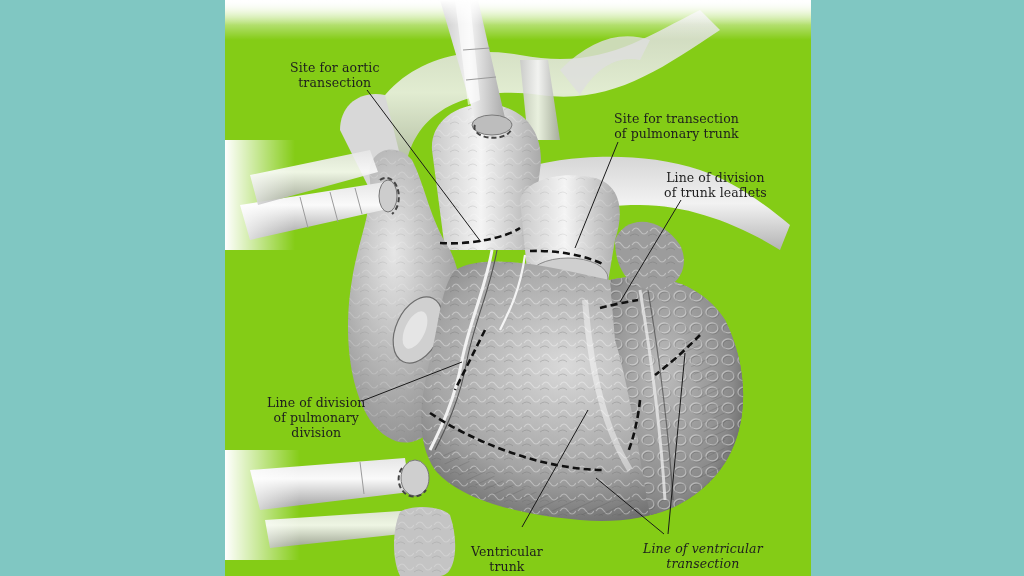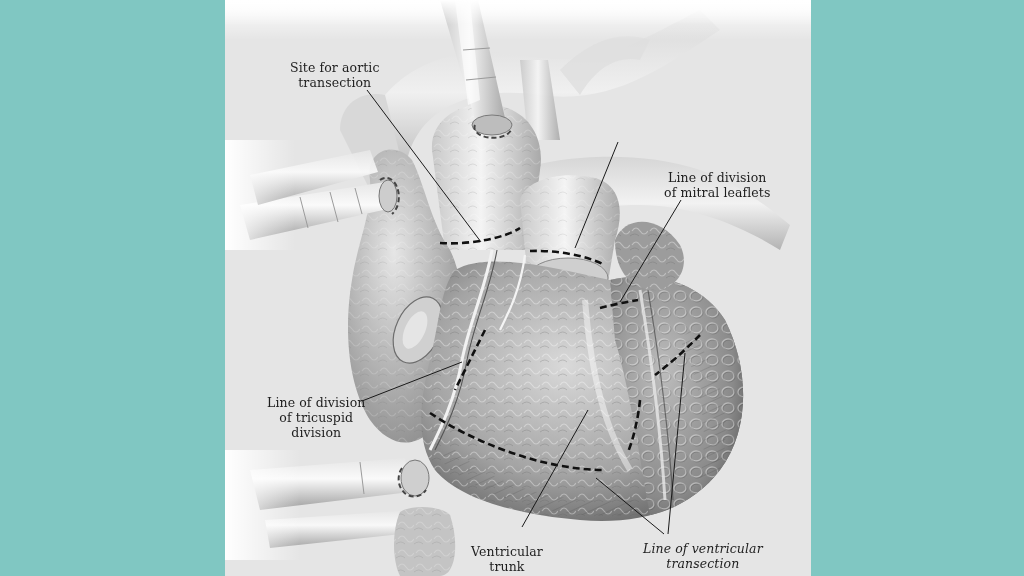--- a/index.html
+++ b/index.html
@@ -1,20 +1,20 @@
 <!DOCTYPE html>
 <html><head>
 <meta charset="utf-8">
 <style>
   html, body { margin:0; padding:0; }
   body { width:1024px; height:576px; background:#80C7C2; position:relative; overflow:hidden; font-family:"DejaVu Serif", serif; }
   .side { position:absolute; top:0; height:576px; background:#80C7C2; }
   .side.left { left:0; width:225px; }
   .side.right { left:811px; width:213px; }
-  .panel { position:absolute; left:225px; top:0; width:586px; height:576px; background:#e5e5e5; overflow:hidden; }
+  .panel { position:absolute; left:225px; top:0; width:586px; height:576px; background:#84cc16; overflow:hidden; }
   .panel svg.art { position:absolute; left:0; top:0; }
   .label { position:absolute; font-size:12.5px; line-height:15px; color:#1e1e1e; text-align:center; white-space:nowrap; letter-spacing:0.1px; }
   .label span { display:block; }
 </style>
 </head>
 <body>
 
 <div class="side left"></div>
 <div class="side right"></div>
 
@@ -172,27 +172,31 @@
       <line x1="522" y1="527" x2="588" y2="410"></line>
       <line x1="664" y1="534" x2="596" y2="478"></line>
       <line x1="668" y1="534" x2="685" y2="353"></line>
     </g>
   </svg>
 
   <div class="label" style="left:65px; top:60px;">
     <span>Site for aortic</span>
     <span>transection</span>
   </div>
+  <div class="label" style="left:389px; top:111px;">
+    <span>Site for transection</span>
+    <span>of pulmonary trunk</span>
+  </div>
   <div class="label" style="left:439px; top:170px;">
     <span>Line of division</span>
-    <span>of mitral leaflets</span>
+    <span>of trunk leaflets</span>
   </div>
   <div class="label" style="left:42px; top:395px;">
     <span>Line of division</span>
-    <span>of tricuspid</span>
+    <span>of pulmonary</span>
     <span>division</span>
   </div>
   <div class="label" style="left:246px; top:544px;">
     <span>Ventricular</span>
     <span>trunk</span>
   </div>
   <div class="label" style="left:418px; top:541px;font-style:italic;">
     <span>Line of ventricular</span>
     <span>transection</span>
   </div>

